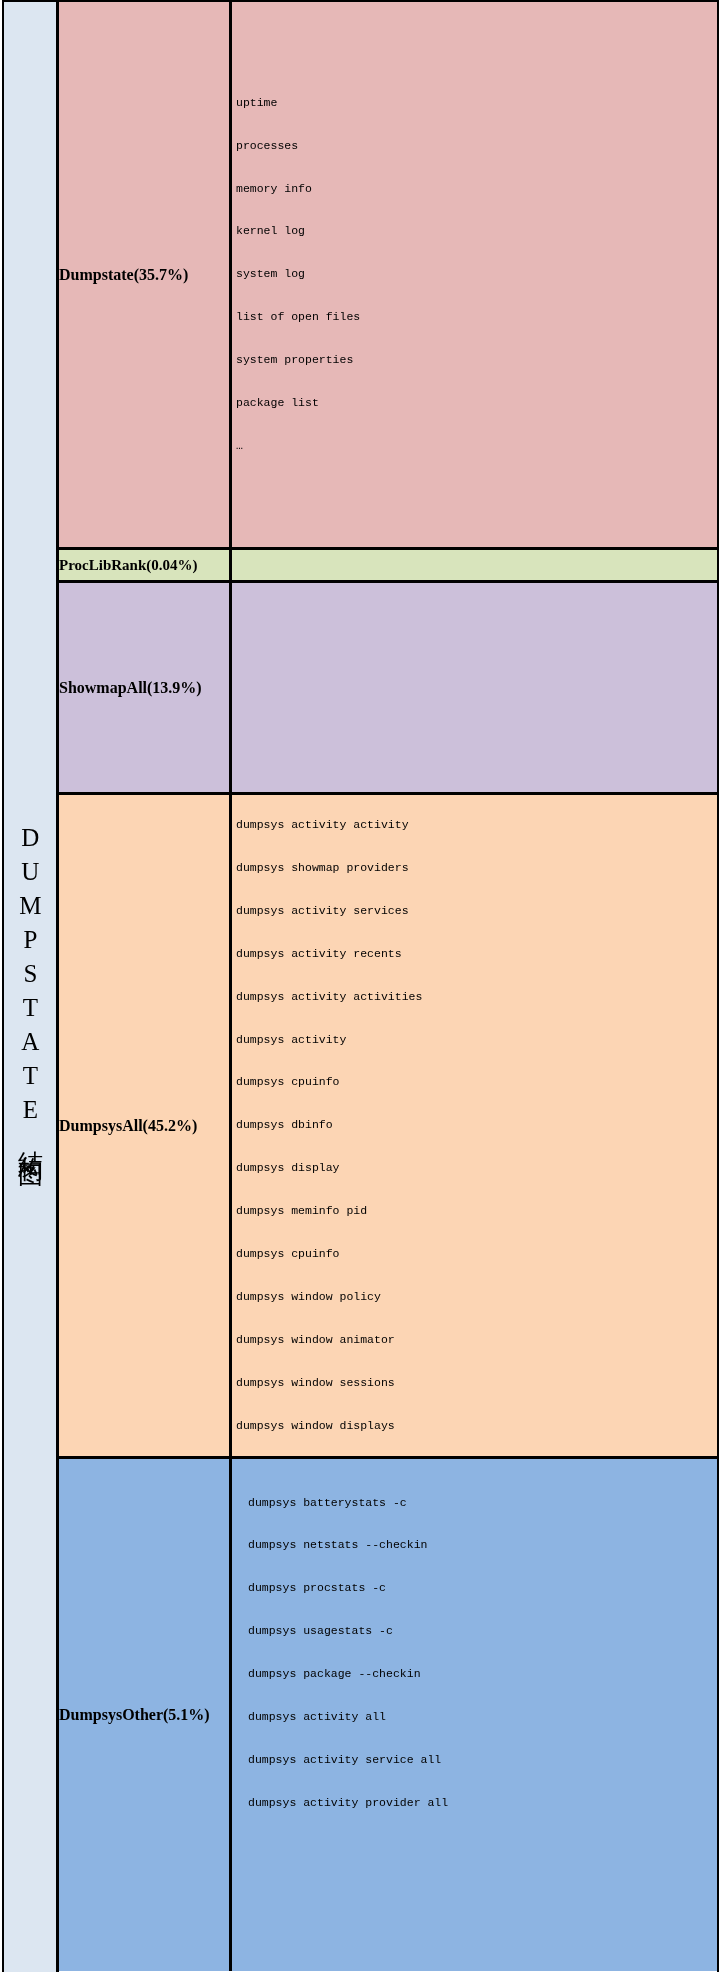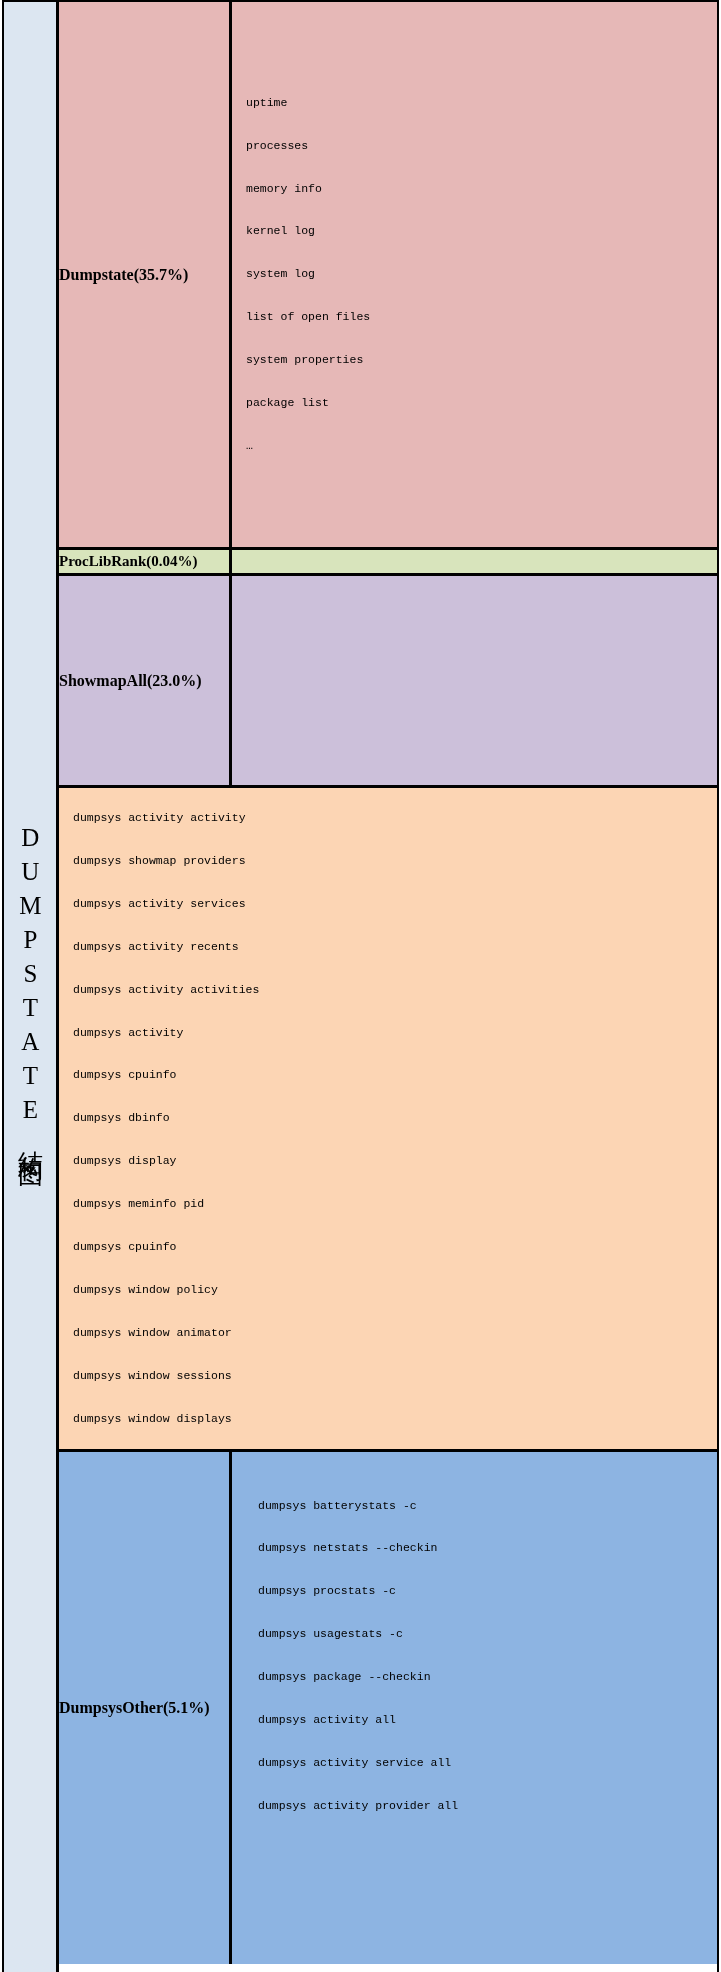--- a/index.html
+++ b/index.html
@@ -85,34 +85,34 @@
   .row-content {
     flex: 1 1 auto;
     box-sizing: border-box;
     padding-left: 4px;
     display: flex;
     flex-direction: column;
     justify-content: center;
     overflow: hidden;
   }
   .cmd-list {
-    margin: 10px;
+    margin: 0;
     padding: 0;
     list-style: none;
     font-family: "Liberation Mono", monospace;
     font-size: 11.5px;
     line-height: 14.3px;
     color: #000000;
     white-space: pre;
   }
   .cmd-list li { margin: 0; padding: 0; }
 
   
   .row-dumpstate   { height: 548px; background: #e6b8b7; }
-  .row-proclibrank { height: 26px;  background: #d8e4bc; }
+  .row-proclibrank { height: 33px;  background: #d8e4bc; }
   .row-showmapall  { height: 212px; background: #ccc0da; }
   .row-dumpsysall  { height: 664px; background: #fcd5b4; }
   .row-dumpsysother{ height: 512px; background: #8db4e2; }
 
   .row-proclibrank .row-label { font-size: 15px; }
   .row-proclibrank .cmd-list  { font-size: 9.5px; line-height: 12px; }
   .row-proclibrank .row-content { justify-content: flex-start; padding-top: 7px; }
 
   .row-showmapall .cmd-list { font-size: 10.5px; }
 
@@ -150,24 +150,25 @@
       <div class="row row-proclibrank">
         <div class="row-label">ProcLibRank(0.04%)</div>
         <div class="row-content">
           <ul class="cmd-list">
             
           </ul>
         </div>
       </div>
 
       <div class="row row-showmapall">
-        <div class="row-label">ShowmapAll(23.0%)</div>
+        <div class="row-label">ShowmapAll(13.9%)</div>
       </div>
 
       <div class="row row-dumpsysall">
+        <div class="row-label">DumpsysAll(45.2%)</div>
         <div class="row-content">
           <ul class="cmd-list">
             
             
             <li>dumpsys activity activity</li>
             <li>dumpsys showmap providers</li>
             <li>dumpsys activity services</li>
             <li>dumpsys activity recents</li>
             <li>dumpsys activity activities</li>
             <li>dumpsys activity</li>

